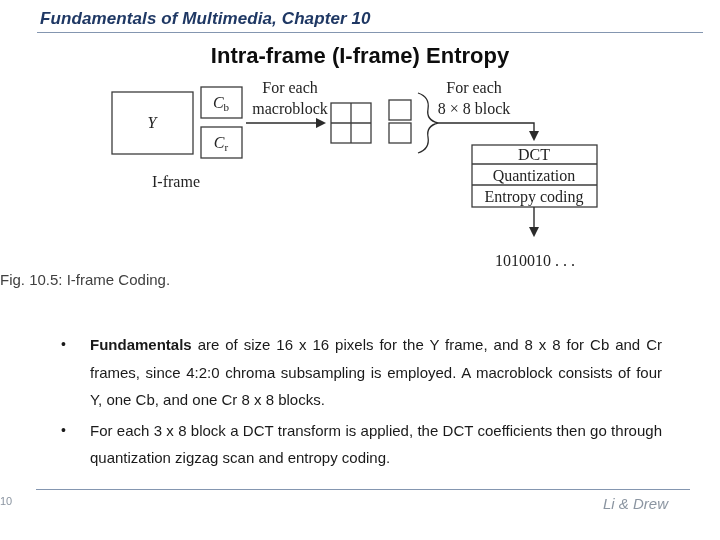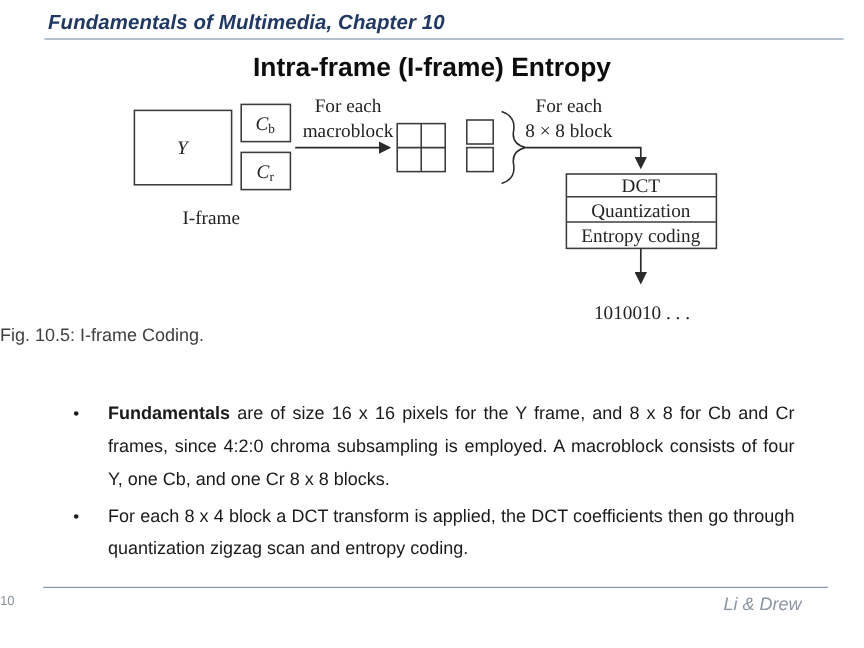--- a/index.html
+++ b/index.html
@@ -125,21 +125,21 @@
 
   <div class="fig-caption">Fig. 10.5: I-frame Coding.</div>
 
   <div class="bullet-list">
     <div class="bullet">
       <span class="marker">•</span>
       <span class="lead">Fundamentals</span><span> are of size 16 x 16 pixels for the Y frame, and 8 x 8 for Cb and Cr frames, since 4:2:0 chroma subsampling is employed. A macroblock consists of four Y, one Cb, and one Cr 8 x 8 blocks.</span>
     </div>
     <div class="bullet">
       <span class="marker">•</span>
-      <span class="lead"></span><span>For each 8 x 4 block a DCT transform is applied, the DCT coefficients then go through quantization zigzag scan and entropy coding.</span>
+      <span class="lead"></span><span>For each 3 x 8 block a DCT transform is applied, the DCT coefficients then go through quantization zigzag scan and entropy coding.</span>
     </div>
   </div>
 
   <div class="footer-rule"></div>
   <div class="page-number">10</div>
   <div class="authors">Li &amp; Drew</div>
 
 </div>
 
 </body></html>

